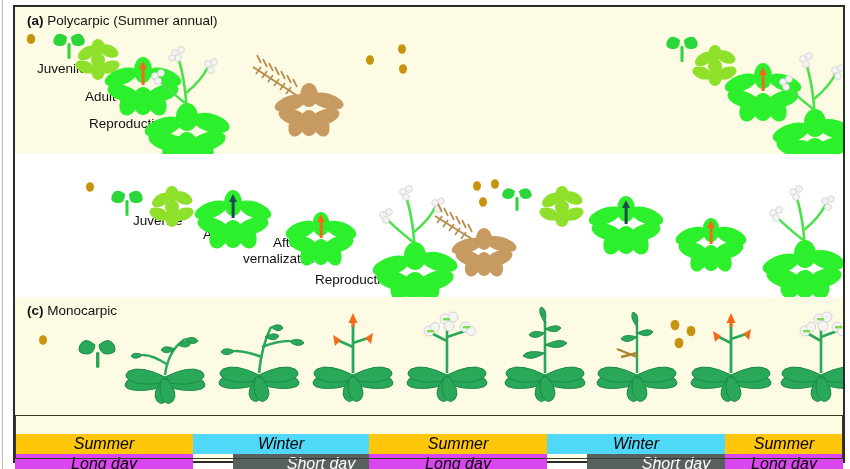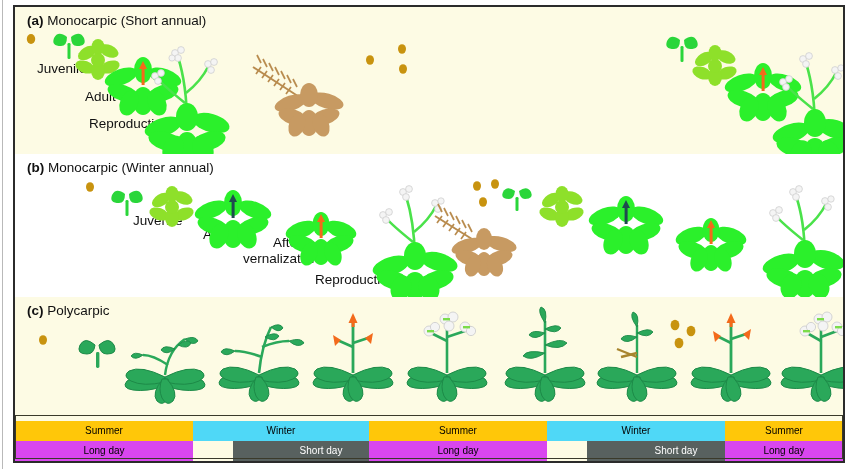--- a/index.html
+++ b/index.html
@@ -25,42 +25,42 @@
 
   .stage-label{position:absolute;font-size:13.5px;color:#111;white-space:nowrap;line-height:1.05;}
 
   .art{position:absolute;left:0;top:0;width:100%;height:100%;}
 
   
   .bars{position:absolute;left:0;bottom:0;width:100%;height:49px;background:#fdfbe4;}
   .bar-row{position:absolute;left:0;width:100%;height:20px;}
   .season-row{top:5px;}
   .day-row{top:25px;}
-  .seg{position:absolute;top:4px;height:100%;box-sizing:border-box;
+  .seg{position:absolute;top:17px;height:100%;box-sizing:border-box;
        display:flex;align-items:center;justify-content:center;
-       font-size:10px;line-height:1;white-space:nowrap;}
+       font-size:16px;line-height:1;white-space:nowrap;font-style:italic;}
   .seg.summer{background:#ffc709;color:#000;}
   .seg.winter{background:#4fd8f7;color:#000000;}
   .seg.longday{background:#d946ef;color:#000;}
   .seg.shortday{background:#58615f;color:#ffffff;margin-left:40px;}
   .bars-border{position:absolute;left:0;top:3px;width:100%;height:44px;border:1px solid #3a3a2a;box-sizing:border-box;pointer-events:none;}
 </style>
 </head>
 <body>
 
 <div id="figure">
 
   <div class="left-rule"></div>
 
   <div class="frame">
 
     <div class="panel cream panel-a">
       <div class="panel-title">
         <b>(a)</b>
-        <span>Monocarpic (Short annual)</span>
+        <span>Polycarpic (Summer annual)</span>
       </div>
 
       <div class="stage-label" style="left:22px;top:55px;">Juvenile</div>
       <div class="stage-label" style="left:70px;top:83px;">Adult</div>
       <div class="stage-label" style="left:74px;top:110px;">Reproductive</div>
 
       <svg class="art" viewBox="0 0 828 147" preserveAspectRatio="none">
         <g>
           <ellipse cx="16" cy="32" rx="4.2" ry="5" fill="#c8930f"></ellipse>
         </g>
@@ -222,24 +222,20 @@
                 <circle cx="820" cy="63" r="3.4"></circle>
                 <circle cx="826" cy="61" r="3.2"></circle>
                 <circle cx="823" cy="69" r="3.4"></circle>
               </g>
           </g>
         </g>
       </svg>
     </div>
 
     <div class="panel white panel-b">
-      <div class="panel-title">
-        <b>(b)</b>
-        <span>Monocarpic (Winter annual)</span>
-      </div>
 
       <div class="stage-label" style="left:118px;top:60px;">Juvenile</div>
       <div class="stage-label" style="left:188px;top:74px;">Adult</div>
       <div class="stage-label" style="left:258px;top:82px;">After</div>
       <div class="stage-label" style="left:228px;top:98px;">vernalization</div>
       <div class="stage-label" style="left:300px;top:119px;">Reproductive</div>
 
       <svg class="art" viewBox="0 0 828 143" preserveAspectRatio="none">
         <ellipse cx="75" cy="33" rx="4" ry="4.8" fill="#c8930f"></ellipse>
 
@@ -435,21 +431,21 @@
                 <circle cx="813" cy="53" r="3.4"></circle>
               </g>
           </g>
         </g>
       </svg>
     </div>
 
     <div class="panel cream panel-c">
       <div class="panel-title">
         <b>(c)</b>
-        <span>Polycarpic</span>
+        <span>Monocarpic</span>
       </div>
 
       <svg class="art" viewBox="0 0 828 115" preserveAspectRatio="none">
         <defs>
           <g id="pc-rosette">
             <g fill="#2aa85a" stroke="#1d8a48" stroke-width="1">
               <path d="M0 62 q-28 -6 -38 2 q-6 7 6 9 q14 2 32 -4z"></path>
               <path d="M0 62 q28 -6 38 2 q6 7 -6 9 q-14 2 -32 -4z"></path>
               <path d="M0 60 q-24 -12 -36 -6 q-7 5 2 10 q12 6 34 1z"></path>
               <path d="M0 60 q24 -12 36 -6 q7 5 -2 10 q-12 6 -34 1z"></path>

